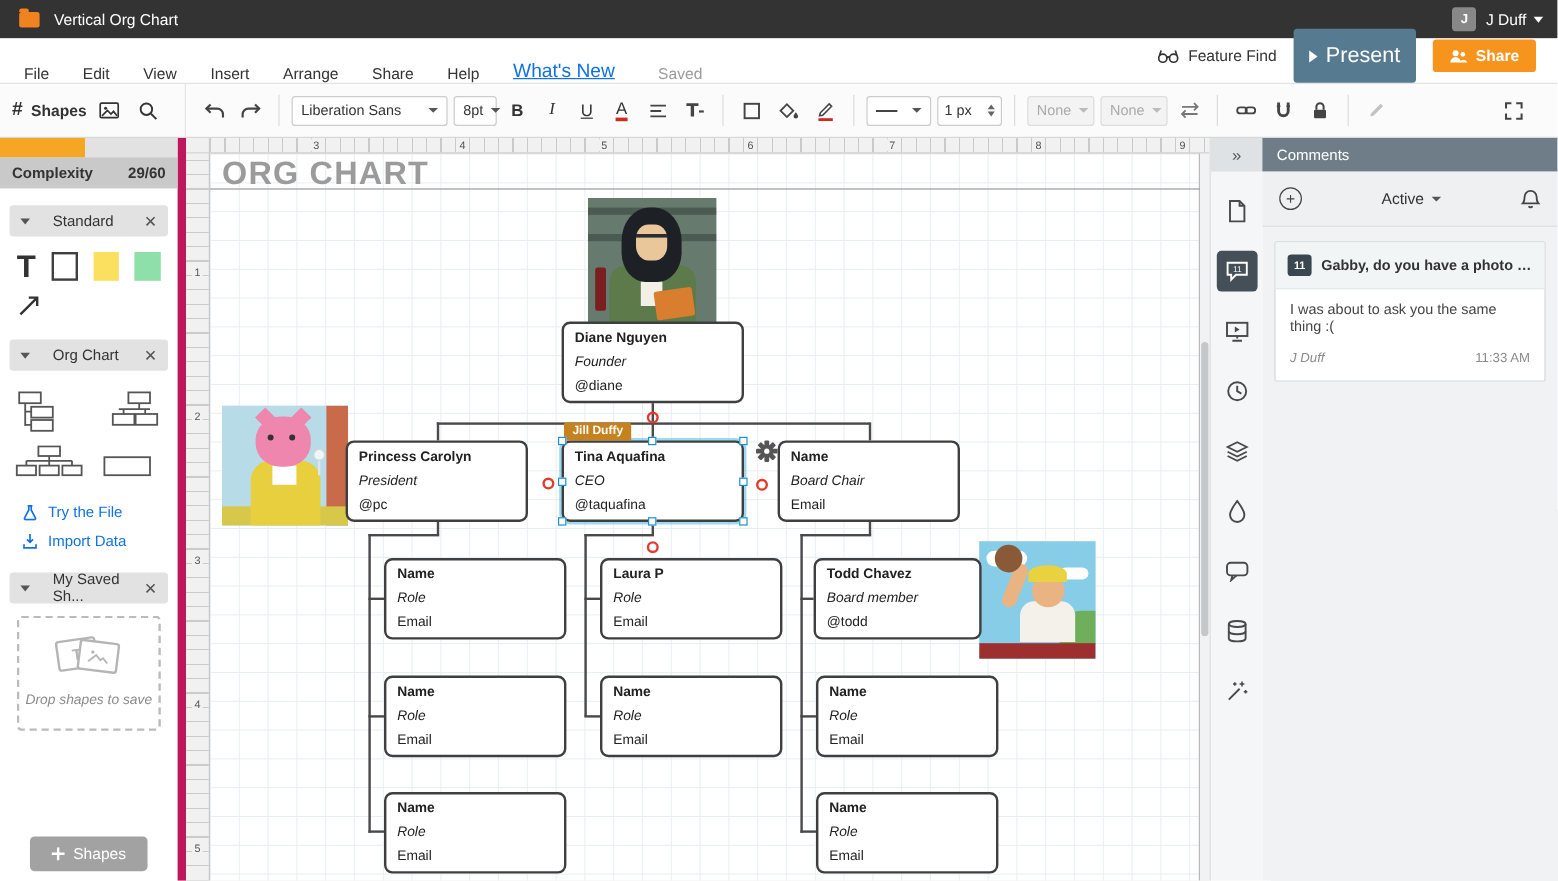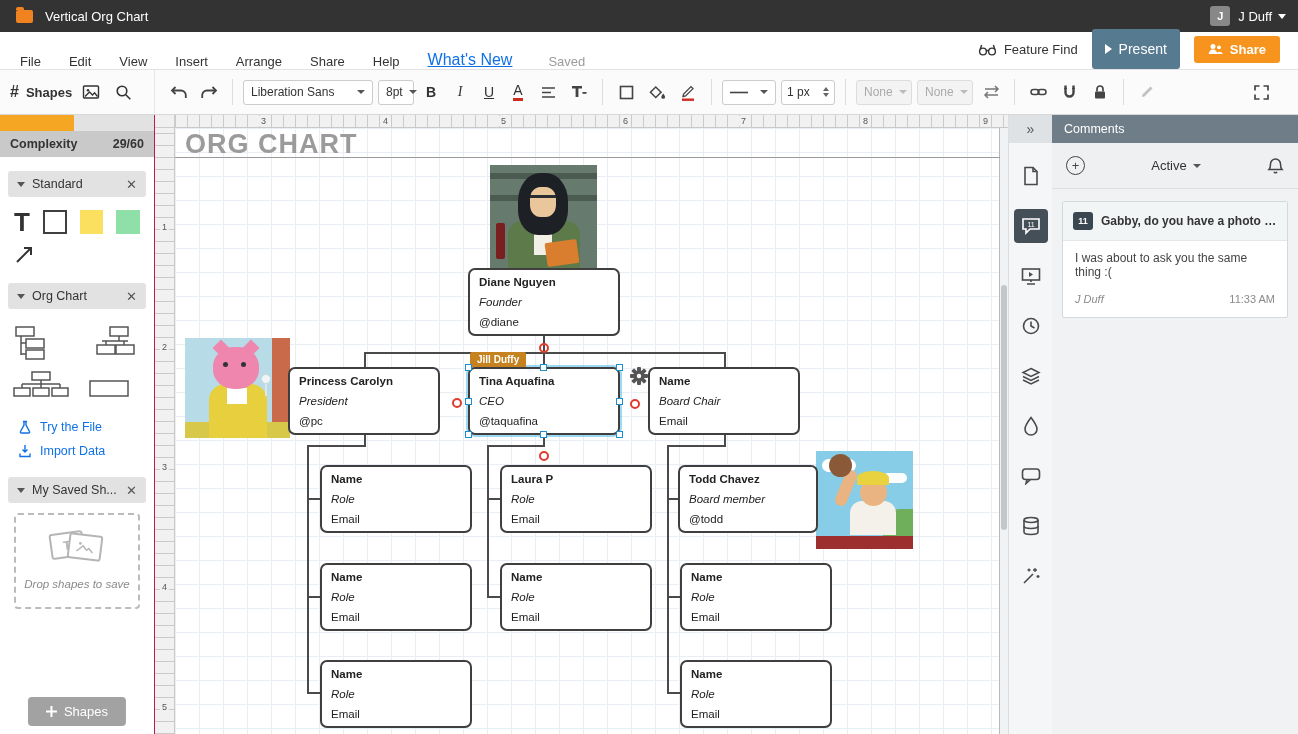--- a/index.html
+++ b/index.html
@@ -16,21 +16,21 @@
   .user-name{font-size:13px;display:flex;align-items:center;gap:6px}
   .caret{width:0;height:0;border-left:4px solid transparent;border-right:4px solid transparent;border-top:5px solid currentColor;display:inline-block}
 
   
   #menubar{position:absolute;top:32px;left:0;width:1298px;height:38px;background:#fff;border-bottom:1px solid #e2e2e2;display:flex;align-items:flex-end;padding:0 6px}
   .menu-item{font-size:13px;color:#333;padding:0 14px;cursor:default}
   .whats-new{font-size:16px;color:#1071e5;text-decoration:underline;padding:0 14px}
   .saved{font-size:13px;color:#9b9b9b;padding:0 14px;margin-left:8px}
   .mbar-right{margin-left:auto;display:flex;align-items:center;gap:14px;padding-right:12px}
   .feature-find{display:flex;align-items:center;gap:7px;font-size:13px;color:#333}
-  .btn-present{background:#567b90;color:#fff;font-size:14px;border:none;border-radius:3px;padding:12px 13px;display:flex;align-items:center;gap:7px}
+  .btn-present{background:#567b90;color:#fff;font-size:18px;border:none;border-radius:3px;padding:12px 13px;display:flex;align-items:center;gap:7px}
   .play-tri{width:0;height:0;border-top:5px solid transparent;border-bottom:5px solid transparent;border-left:7px solid #fff}
   .btn-share{background:#f7941e;color:#fff;font-size:13px;font-weight:bold;border:none;border-radius:3px;padding:6px 14px;display:flex;align-items:center;gap:7px}
 
   
   #toolbar{position:absolute;top:70px;left:0;width:1298px;height:45px;background:#fbfbfb;border-bottom:1px solid #d8d8d8;display:flex;align-items:center}
   .tb-left{flex:0 0 155px;display:flex;align-items:center;gap:6px;padding:0 10px;height:100%;border-right:1px solid #e6e6e6}
   .shapes-btn{display:flex;align-items:center;gap:7px;background:none;border:none;font-size:13px;font-weight:bold;color:#333;padding:0}
   .hash{font-size:16px;font-weight:bold;color:#333}
   .tb-iconbtn{background:none;border:none;width:26px;height:26px;display:flex;align-items:center;justify-content:center;padding:0}
   .tb-main{flex:1;display:flex;align-items:center;gap:5px;padding:0 10px;height:100%}
@@ -47,26 +47,26 @@
   .stepper{border:1px solid #ccc;background:#fff;border-radius:3px;height:25px;width:54px;display:flex;align-items:center;justify-content:space-between;padding:0 5px;font-size:12px;color:#333}
   .spin{display:flex;flex-direction:column;gap:2px}
   .spin i{width:0;height:0;border-left:3.5px solid transparent;border-right:3.5px solid transparent;display:block}
   .spin .up{border-bottom:4px solid #666}
   .spin .dn{border-top:4px solid #666}
   .select.disabled{background:#f3f3f3;color:#aaa;border-color:#ddd;width:56px;justify-content:space-between}
   .select.disabled .caret-sm{border-top-color:#bbb}
   .fullscreen{margin-left:auto;margin-right:14px}
 
   
-  #sidebar{position:absolute;left:0;top:115px;width:155px;height:619px;background:#fff;border-right:1px solid #be185d;overflow:hidden}
+  #sidebar{position:absolute;left:0;top:115px;width:155px;height:619px;background:#fff;border-right:7px solid #be185d;overflow:hidden}
   .cx-bar{height:16px;display:flex}
   .cx-fill{background:#f5a623;height:100%}
   .cx-rest{background:#e2e2e2;flex:1}
   .cx-label{height:26px;background:#c9c9c9;display:flex;align-items:center;justify-content:space-between;padding:0 10px;font-size:12.5px;font-weight:bold;color:#333}
-  .sec-head{display:flex;align-items:center;background:#e2e2e2;border-radius:3px;margin:14px 8px 8px;padding:0 9px;height:26px;font-size:12.5px;color:#333;gap:7px}
+  .sec-head{display:flex;align-items:center;background:#e2e2e2;border-radius:3px;margin:14px 8px 8px;padding:0 9px;height:26px;font-size:12.5px;color:#333;gap:19px}
   .tri-dn{width:0;height:0;border-left:4px solid transparent;border-right:4px solid transparent;border-top:5px solid #555}
   .sec-x{margin-left:auto;color:#555;font-size:13px;line-height:1;background:none;border:none;padding:0}
   .shape-row{display:flex;align-items:center;gap:13px;padding:4px 14px}
   .glyph-T{font-size:26px;font-weight:bold;color:#333;line-height:1}
   .sq{width:24px;height:24px}
   .sq.white{background:#fff;border:2px solid #3f3f3f}
   .sq.yellow{background:#fbdf5f}
   .sq.green{background:#8fe0a8}
   .thumb-grid{display:grid;grid-template-columns:1fr 1fr;gap:10px 6px;padding:8px 12px}
   .side-link{display:flex;align-items:center;gap:8px;font-size:12.5px;color:#1071e5;padding:5px 18px;text-decoration:none}

